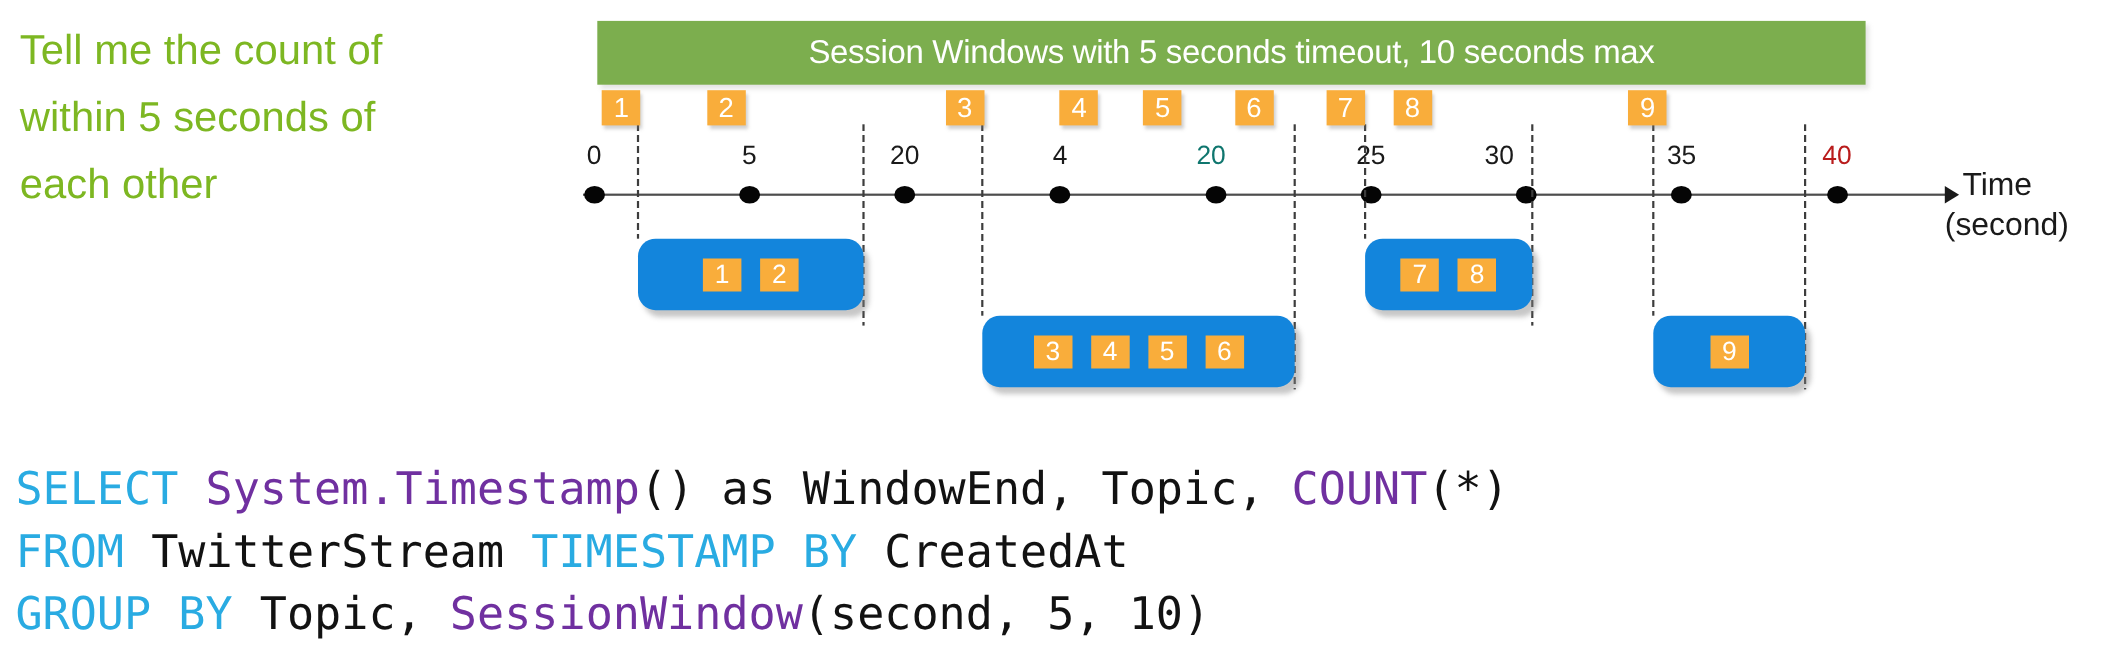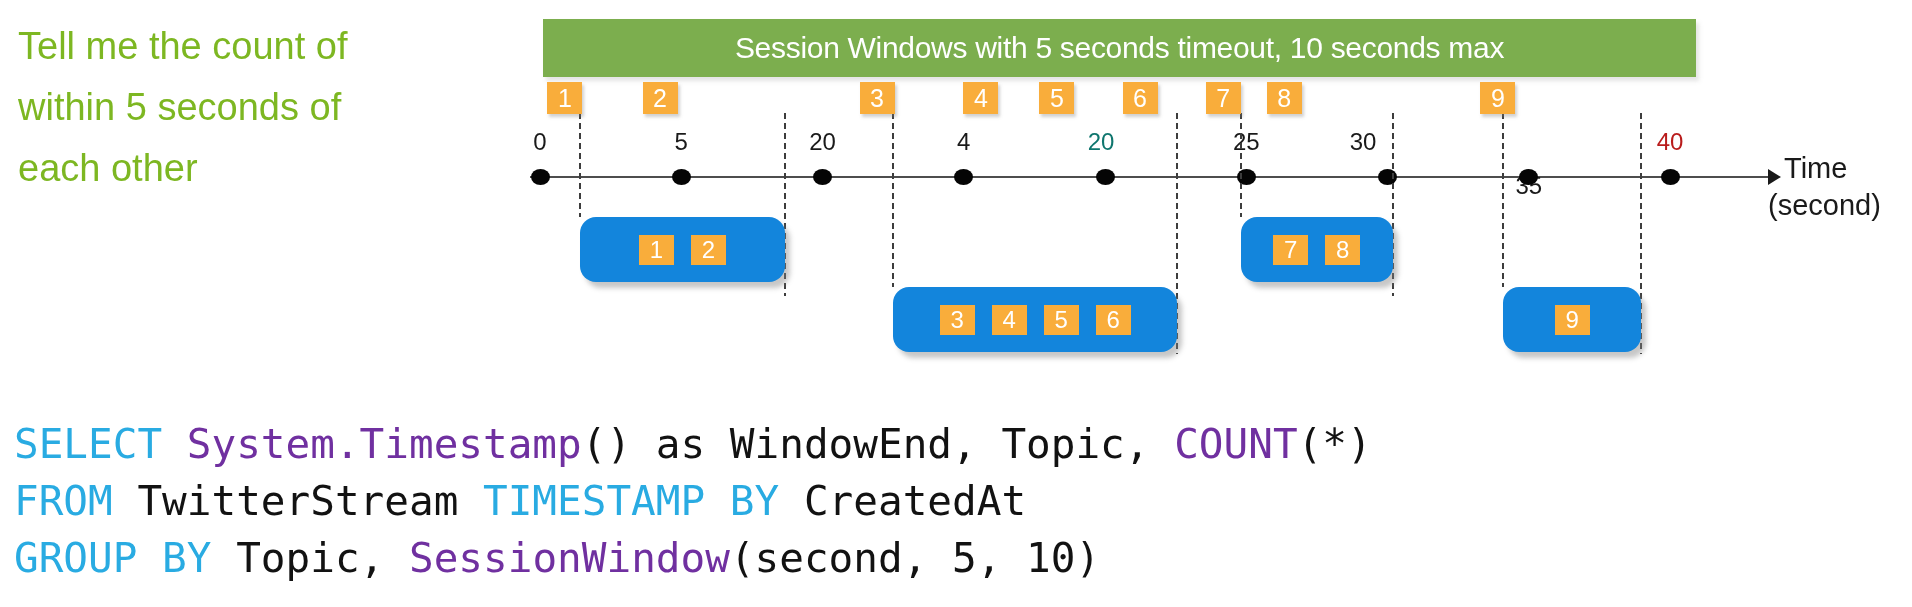--- a/index.html
+++ b/index.html
@@ -70,21 +70,21 @@
       <div class="tick" style="left: 797.5px; color: rgb(26, 26, 26);">20</div>
       <div class="dot" style="left: 813px;"></div>
       <div class="tick" style="left: 938.75px; color: rgb(26, 26, 26);">4</div>
       <div class="dot" style="left: 954.25px;"></div>
       <div class="tick" style="left: 1076px; color: #0f766e;">20</div>
       <div class="dot" style="left: 1095.5px;"></div>
       <div class="tick" style="left: 1221.25px; color: rgb(26, 26, 26);">25</div>
       <div class="dot" style="left: 1236.75px;"></div>
       <div class="tick" style="left: 1338px; color: rgb(26, 26, 26);">30</div>
       <div class="dot" style="left: 1378px;"></div>
-      <div class="tick" style="left: 1503.75px; color: rgb(26, 26, 26); margin-top: 44px;">35</div>
+      <div class="tick" style="left: 1503.75px; color: rgb(26, 26, 26);">35</div>
       <div class="dot" style="left: 1519.25px;"></div>
       <div class="tick" style="left: 1645px; color: #b91c1c;">40</div>
       <div class="dot" style="left: 1660.5px;"></div>
       <div class="dash" style="left: 579.115px; top: 113px; height: 104px; background: repeating-linear-gradient(rgb(61, 61, 61) 0px, rgb(61, 61, 61) 6px, transparent 6px, transparent 10px);"></div>
       <div class="dash" style="left: 783.928px; top: 113px; height: 183px; background: repeating-linear-gradient(rgb(61, 61, 61) 0px, rgb(61, 61, 61) 6px, transparent 6px, transparent 10px);"></div>
       <div class="dash" style="left: 892.125px; top: 113px; height: 174px; background: repeating-linear-gradient(rgb(61, 61, 61) 0px, rgb(61, 61, 61) 6px, transparent 6px, transparent 10px);"></div>
       <div class="dash" style="left: 1176.04px; top: 113px; height: 241px; background: repeating-linear-gradient(rgb(61, 61, 61) 0px, rgb(61, 61, 61) 6px, transparent 6px, transparent 10px);"></div>
       <div class="dash" style="left: 1239.6px; top: 113px; height: 104px; background: repeating-linear-gradient(rgb(61, 61, 61) 0px, rgb(61, 61, 61) 6px, transparent 6px, transparent 10px);"></div>
       <div class="dash" style="left: 1391.87px; top: 113px; height: 183px; background: repeating-linear-gradient(rgb(61, 61, 61) 0px, rgb(61, 61, 61) 6px, transparent 6px, transparent 10px);"></div>
       <div class="dash" style="left: 1502.33px; top: 113px; height: 174px; background: repeating-linear-gradient(rgb(61, 61, 61) 0px, rgb(61, 61, 61) 6px, transparent 6px, transparent 10px);"></div>

